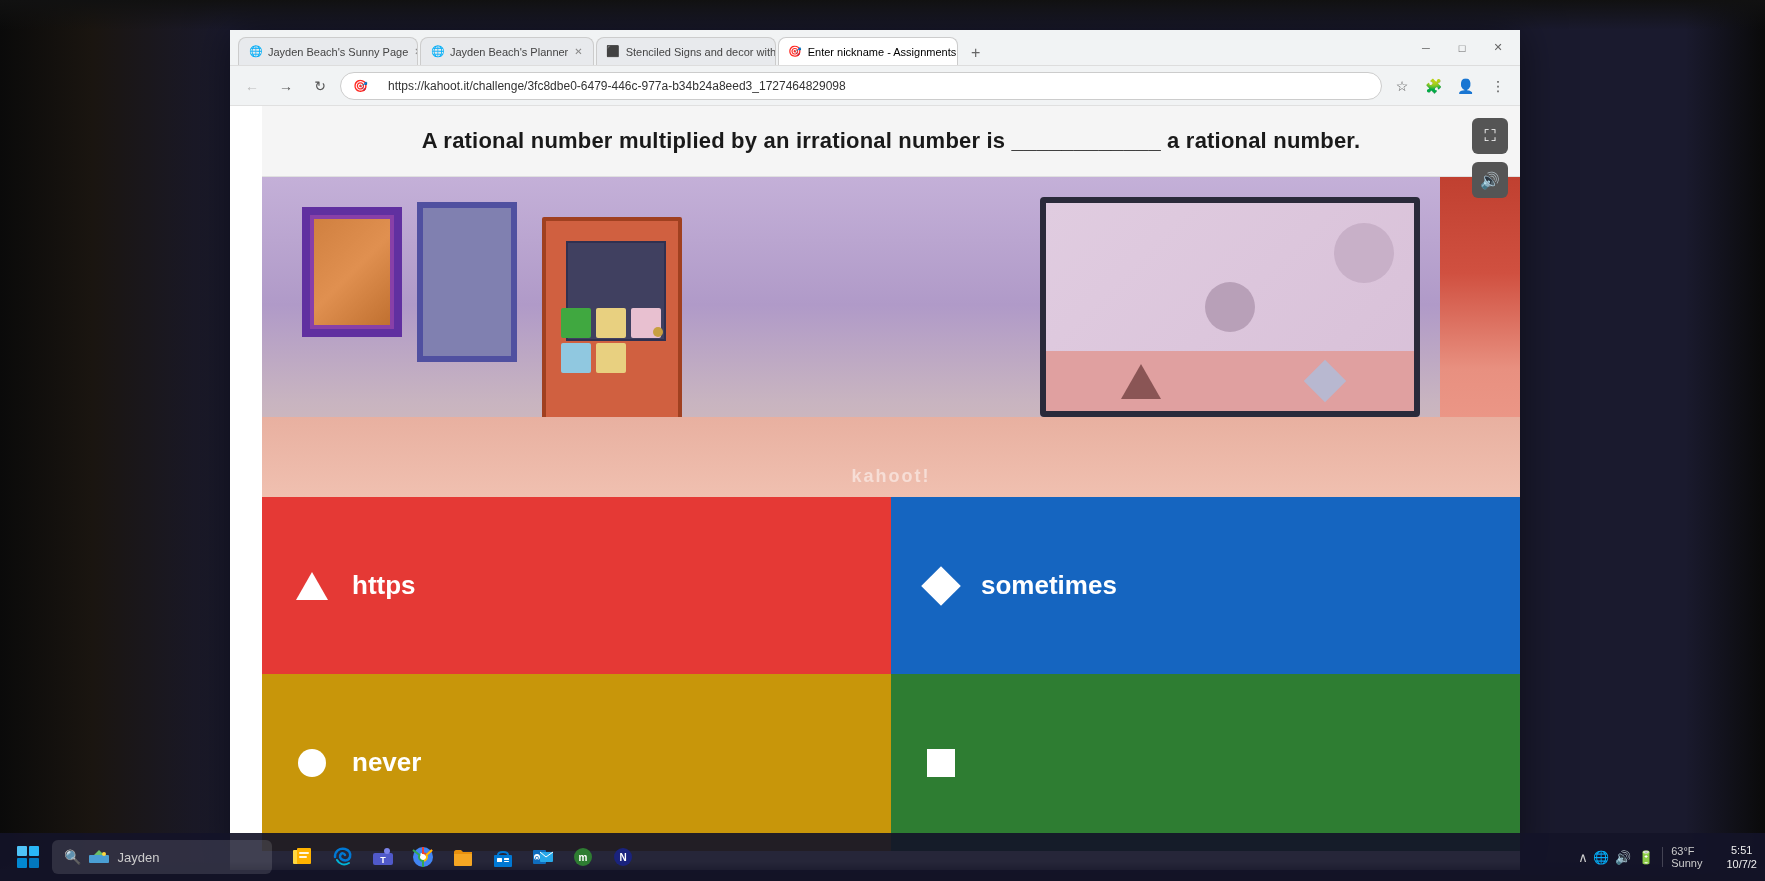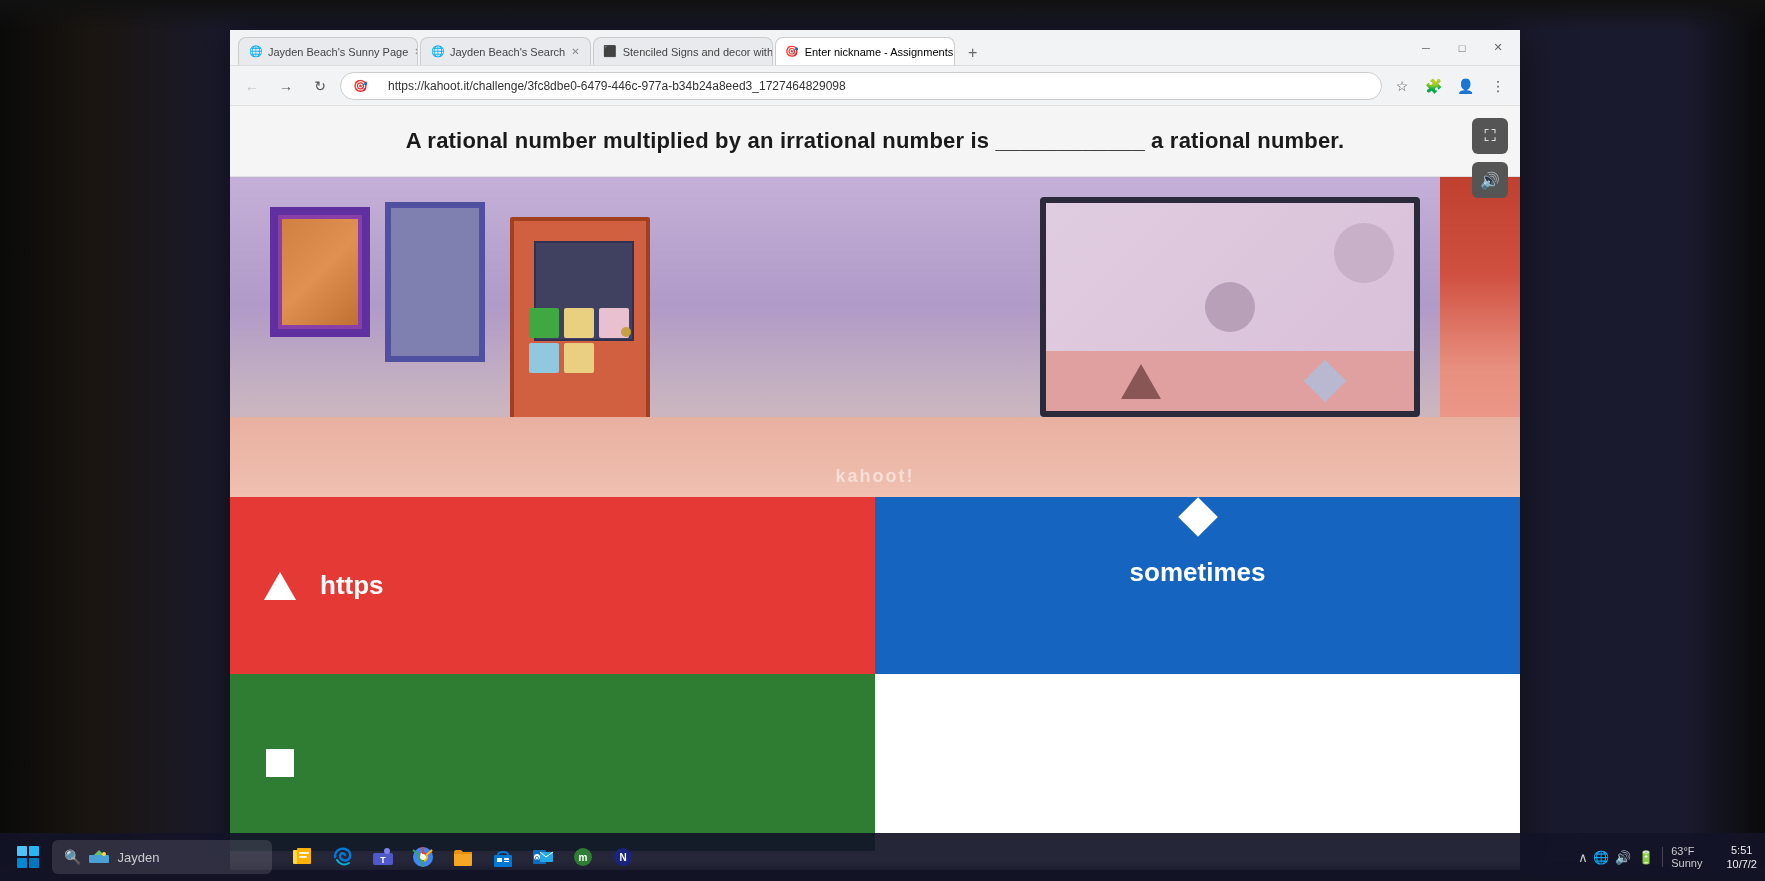--- a/index.html
+++ b/index.html
@@ -194,20 +194,21 @@
       border-radius: 50%;
       color: #555;
       font-size: 14px;
     }
 
     
     .page-content {
       flex: 1;
       position: relative;
       overflow: hidden;
+      padding-left: 32px;
     }
 
     
     .question-header {
       background: #f5f5f5;
       padding: 22px 40px;
       text-align: center;
       border-bottom: 1px solid #e0e0e0;
       position: relative;
       z-index: 5;
@@ -432,21 +433,21 @@
       padding: 0 30px;
       cursor: pointer;
       font-size: 28px;
       font-weight: 700;
       color: #fff;
       gap: 20px;
       min-height: 90px;
     }
 
     .answer-btn.red { background: #e53935; }
-    .answer-btn.blue { background: #1565c0; flex-direction: column; }
+    .answer-btn.blue { background: #1565c0; }
     .answer-btn.yellow { background: #c8960a; }
     .answer-btn.green { background: #2e7d32; }
 
     .answer-icon {
       width: 40px; height: 40px;
       flex-shrink: 0;
       display: flex; align-items: center; justify-content: center;
     }
     .icon-triangle {
       width: 0; height: 0;
@@ -591,21 +592,21 @@
 
   <div class="title-bar">
     <div class="tabs-area">
       <div class="tab">
         <span class="tab-favicon">🌐</span>
         <span>Jayden Beach's Sunny Page</span>
         <span class="tab-close">✕</span>
       </div>
       <div class="tab">
         <span class="tab-favicon">🌐</span>
-        <span>Jayden Beach's Search</span>
+        <span>Jayden Beach's Planner</span>
         <span class="tab-close">✕</span>
       </div>
       <div class="tab">
         <span class="tab-favicon">⬛</span>
         <span>Stenciled Signs and decor with…</span>
 
       </div>
       <div class="tab active">
         <span class="tab-favicon">🎯</span>
         <span>Enter nickname - Assignments -</span>
@@ -693,20 +694,26 @@
           <div class="icon-triangle"></div>
         </div>
         <span class="answer-label">https</span>
       </div>
       <div class="answer-btn blue">
         <div class="answer-icon">
           <div class="icon-diamond"></div>
         </div>
         <span class="answer-label">sometimes</span>
       </div>
+      <div class="answer-btn yellow">
+        <div class="answer-icon">
+          <div class="icon-circle"></div>
+        </div>
+        <span class="answer-label">never</span>
+      </div>
       <div class="answer-btn green">
         <div class="answer-icon">
           <div class="icon-square"></div>
         </div>
         <span class="answer-label"></span>
       </div>
     </div>
 
   </div>
 </div>

